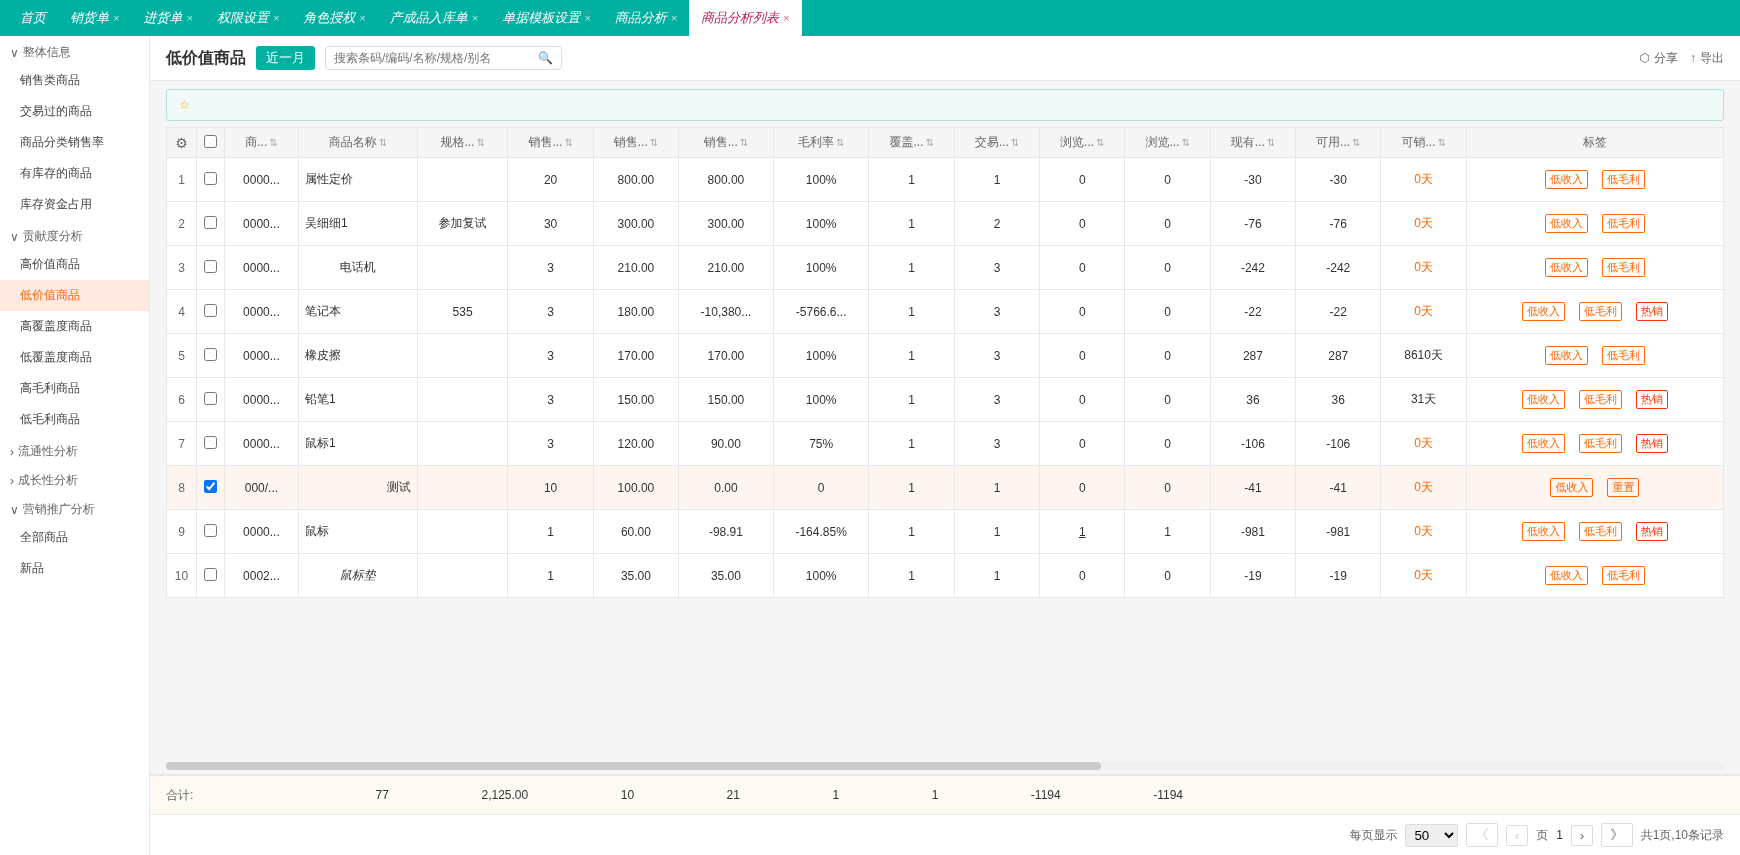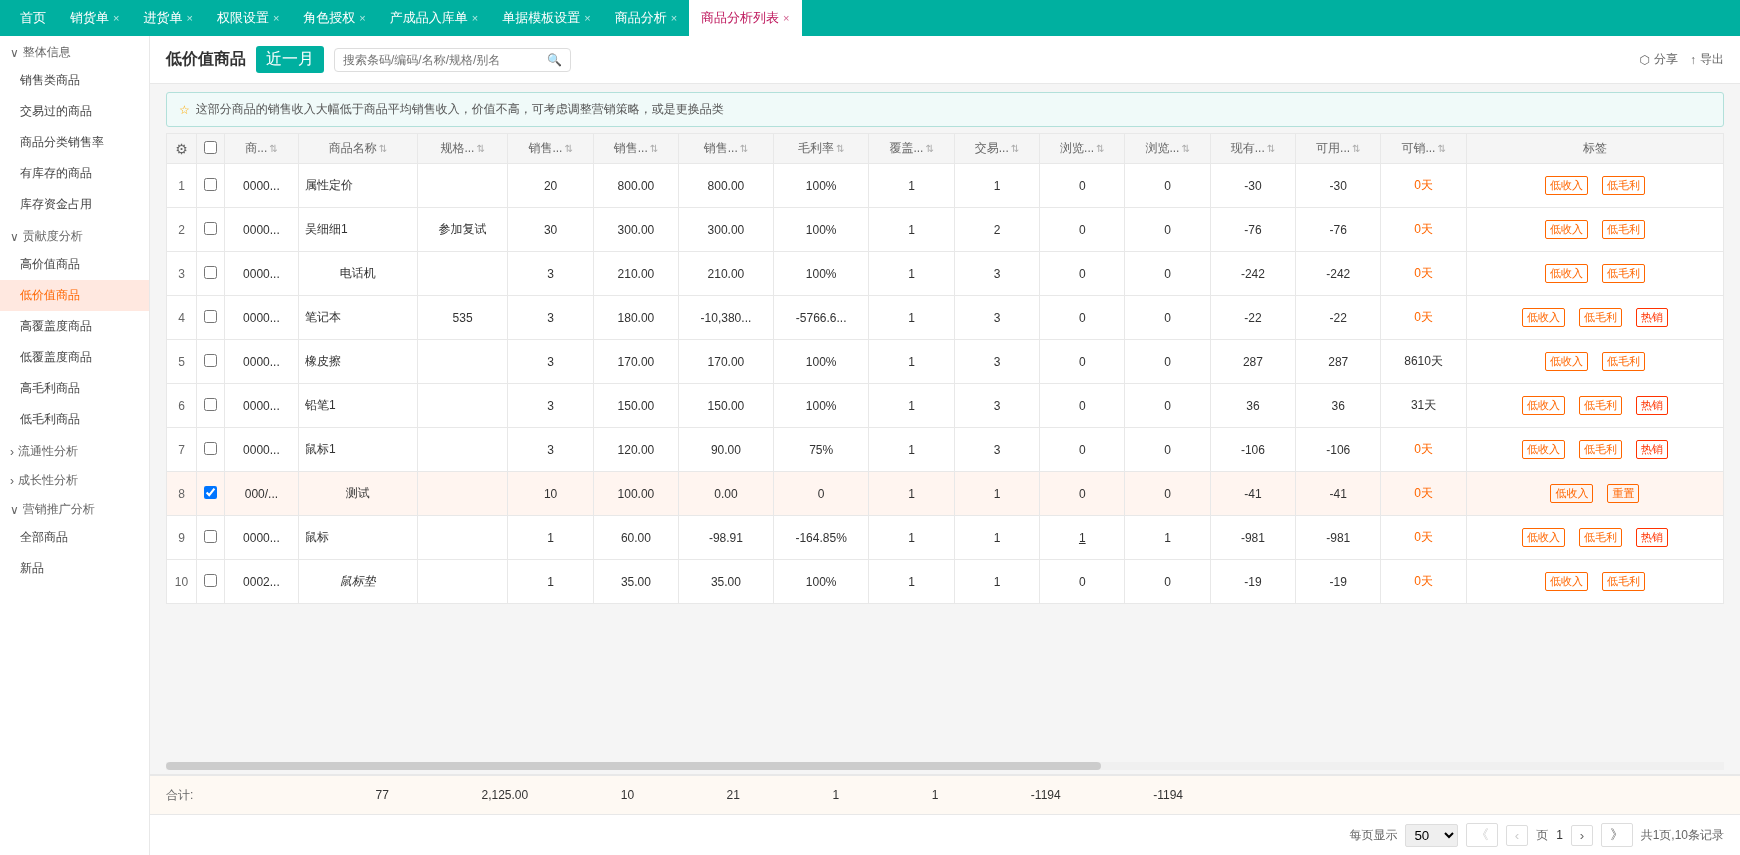--- a/index.html
+++ b/index.html
@@ -1,39 +1,39 @@
 <!DOCTYPE html>
 <html><head>
   <meta charset="utf-8">
   <style>
     * { margin: 0; padding: 0; box-sizing: border-box; }
     body { font-family: 'Microsoft YaHei', Arial, sans-serif; font-size: 12px; background: #f5f5f5; color: #333; width: 1740px; min-height: 855px; overflow-x: hidden; }
 
     
     .top-nav { background: #00b0a0; display: flex; align-items: center; height: 36px; padding: 0 8px; }
-    .nav-item { color: #fff; padding: 0 12px; height: 36px; display: flex; align-items: center; cursor: pointer; font-size: 13px; white-space: nowrap; }
+    .nav-item { color: #fff; padding: 0 12px; height: 36px; display: flex; align-items: center; cursor: pointer; font-size: 13px; white-space: nowrap; font-style: italic; }
     .nav-item.active { background: #fff; color: #be185d; }
     .nav-close { margin-left: 4px; font-size: 11px; opacity: 0.7; }
 
     
     .layout { display: flex; height: calc(855px - 36px); }
 
     
     .sidebar { width: 150px; background: #fff; border-right: 1px solid #e8e8e8; overflow-y: auto; flex-shrink: 0; }
     .sidebar-group-title { color: #666; padding: 8px 10px 4px; font-size: 12px; display: flex; align-items: center; gap: 4px; cursor: pointer; }
     .sidebar-item { padding: 7px 12px 7px 20px; color: #444; cursor: pointer; font-size: 12px; }
     .sidebar-item.active { background: #ffe8e0; color: #ff6600; }
 
     
     .main { flex: 1; display: flex; flex-direction: column; overflow: hidden; }
 
     
     .content-header { background: #fff; padding: 10px 16px; display: flex; align-items: center; gap: 10px; border-bottom: 1px solid #e8e8e8; }
     .page-title { font-size: 16px; font-weight: bold; color: #333; }
-    .btn-period { background: #00b0a0; color: #fff; border: none; border-radius: 3px; padding: 3px 10px; font-size: 16px; cursor: pointer; }
+    .btn-period { background: #00b0a0; color: #fff; border: none; border-radius: 3px; padding: 3px 10px; font-size: 13px; cursor: pointer; }
     .search-box { border: 1px solid #ddd; border-radius: 4px; padding: 4px 8px; display: flex; align-items: center; gap: 4px; }
     .search-box input { border: none; outline: none; font-size: 12px; width: 200px; color: #999; }
     .search-icon { color: #ff6600; }
     .header-actions { margin-left: auto; display: flex; gap: 12px; }
     .action-btn { color: #666; cursor: pointer; display: flex; align-items: center; gap: 4px; font-size: 12px; }
 
     
     .notice-bar { background: #f0faf9; border: 1px solid #b2e0da; margin: 8px 16px 6px; padding: 8px 12px; color: #555; font-size: 12px; border-radius: 3px; display: flex; align-items: center; gap: 6px; }
     .notice-icon { color: #ffaa00; }
 
@@ -171,21 +171,20 @@
         </div>
         <div class="action-btn">
           <span>↑</span>
           <span>导出</span>
         </div>
       </div>
     </div>
 
     <div class="notice-bar">
       <span class="notice-icon">☆</span>
-      <span>这部分商品的销售收入大幅低于商品平均销售收入，价值不高，可考虑调整营销策略，或是更换品类</span>
     </div>
 
     <div class="table-container">
       <table>
         <thead>
           <tr>
             <th style="width:30px;"><span class="gear-icon">⚙</span></th>
             <th style="width:28px;"><input type="checkbox" style=""></th>
             <th class="sortable">
                 <div class="col-header-wrap">
@@ -406,21 +405,21 @@
     <td>0</td>
     <td>-106</td>
     <td>-106</td>
     <td><span class="days-zero">0天</span></td>
     <td><span class="tag tag-orange">低收入</span><span class="tag tag-orange">低毛利</span><span class="tag tag-hot">热销</span></td>
   </tr>
             <tr class="highlighted">
     <td><span class="row-num">8</span></td>
     <td><input type="checkbox" checked="" style=""></td>
     <td>000/...</td>
-    <td style="text-align:center;">测试</td>
+    <td style="text-align:right;">测试</td>
     <td></td>
     <td>10</td>
     <td>100.00</td>
     <td>0.00</td>
     <td>0</td>
     <td>1</td>
     <td>1</td>
     <td><span>0</span></td>
     <td>0</td>
     <td>-41</td>

